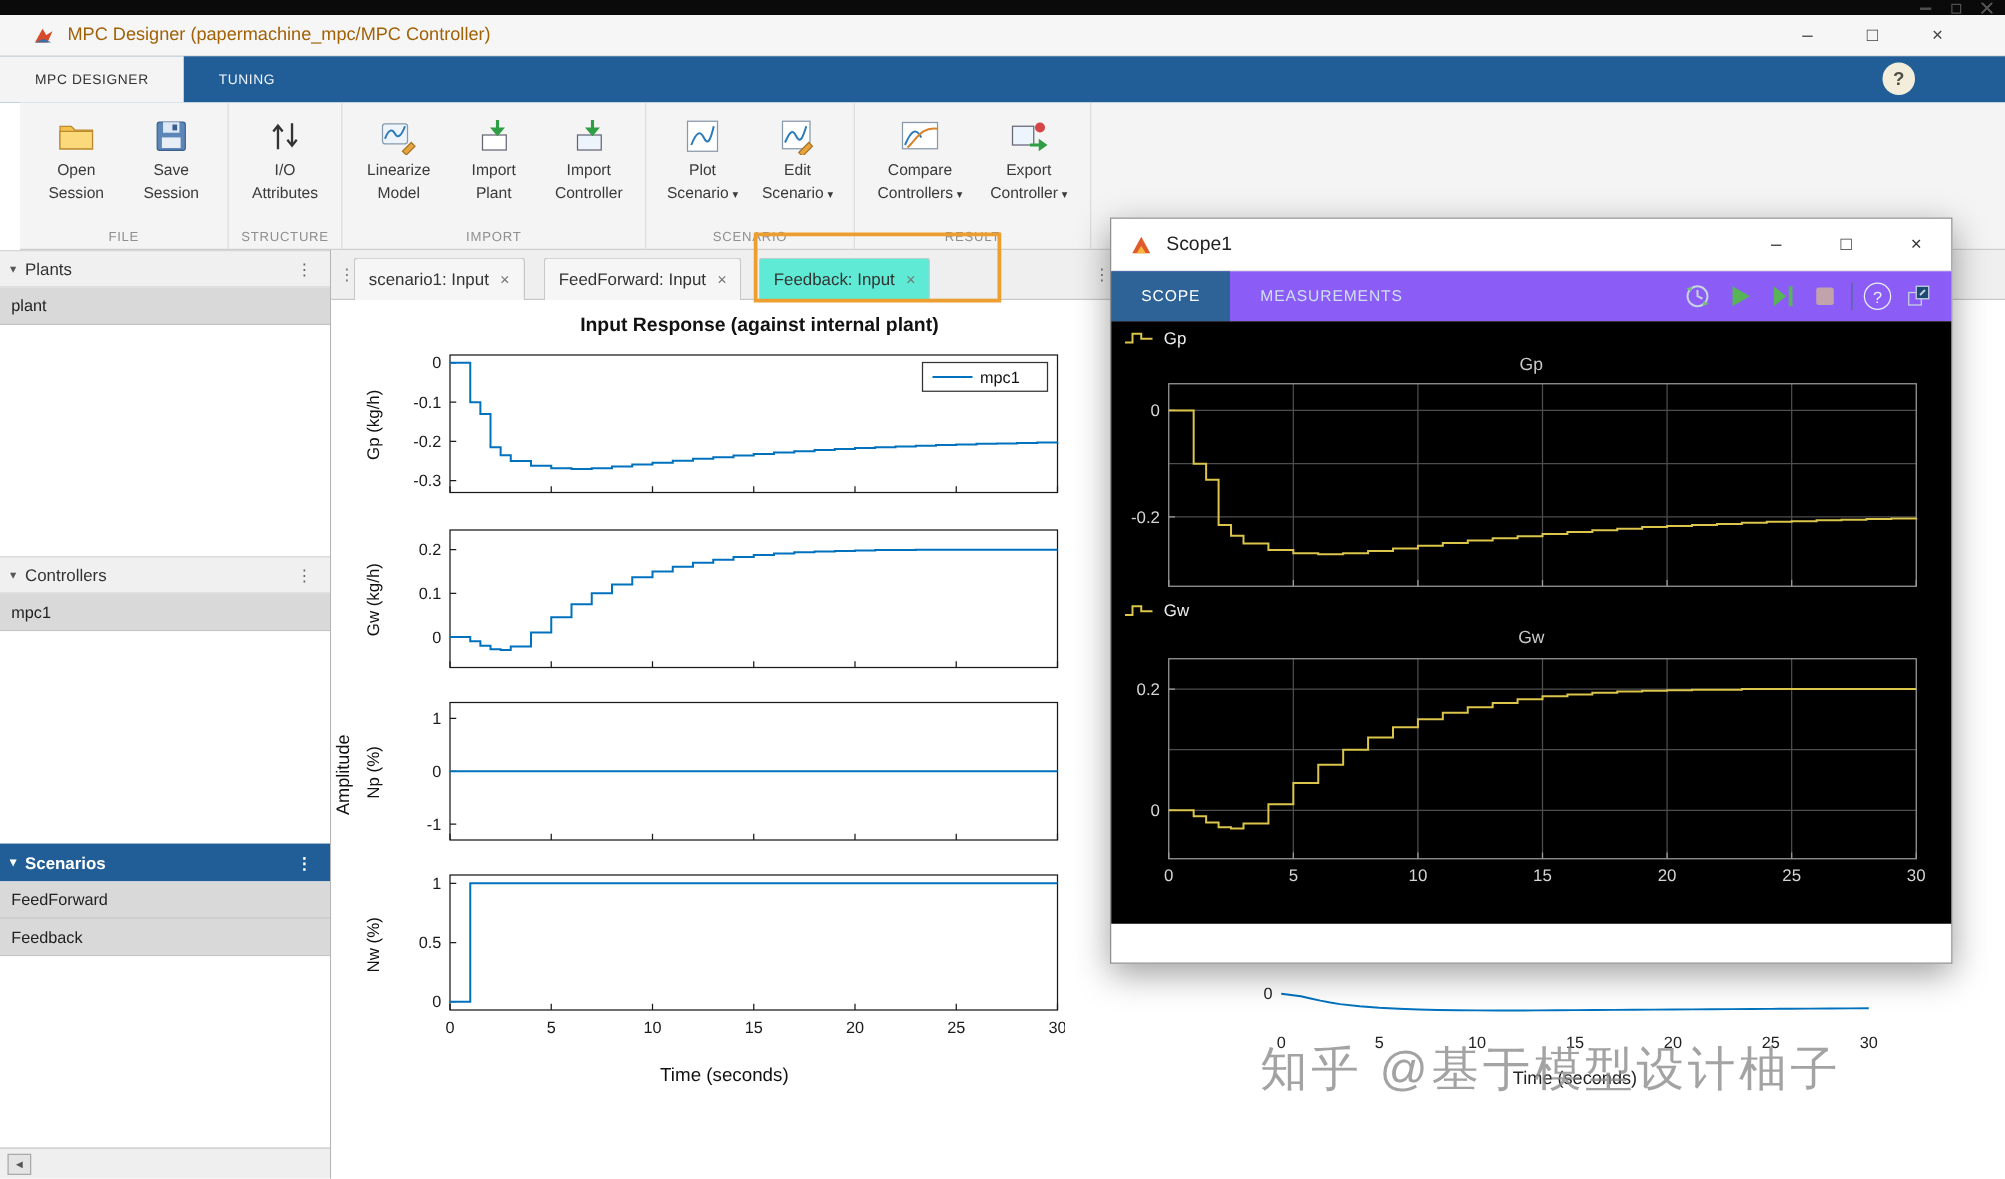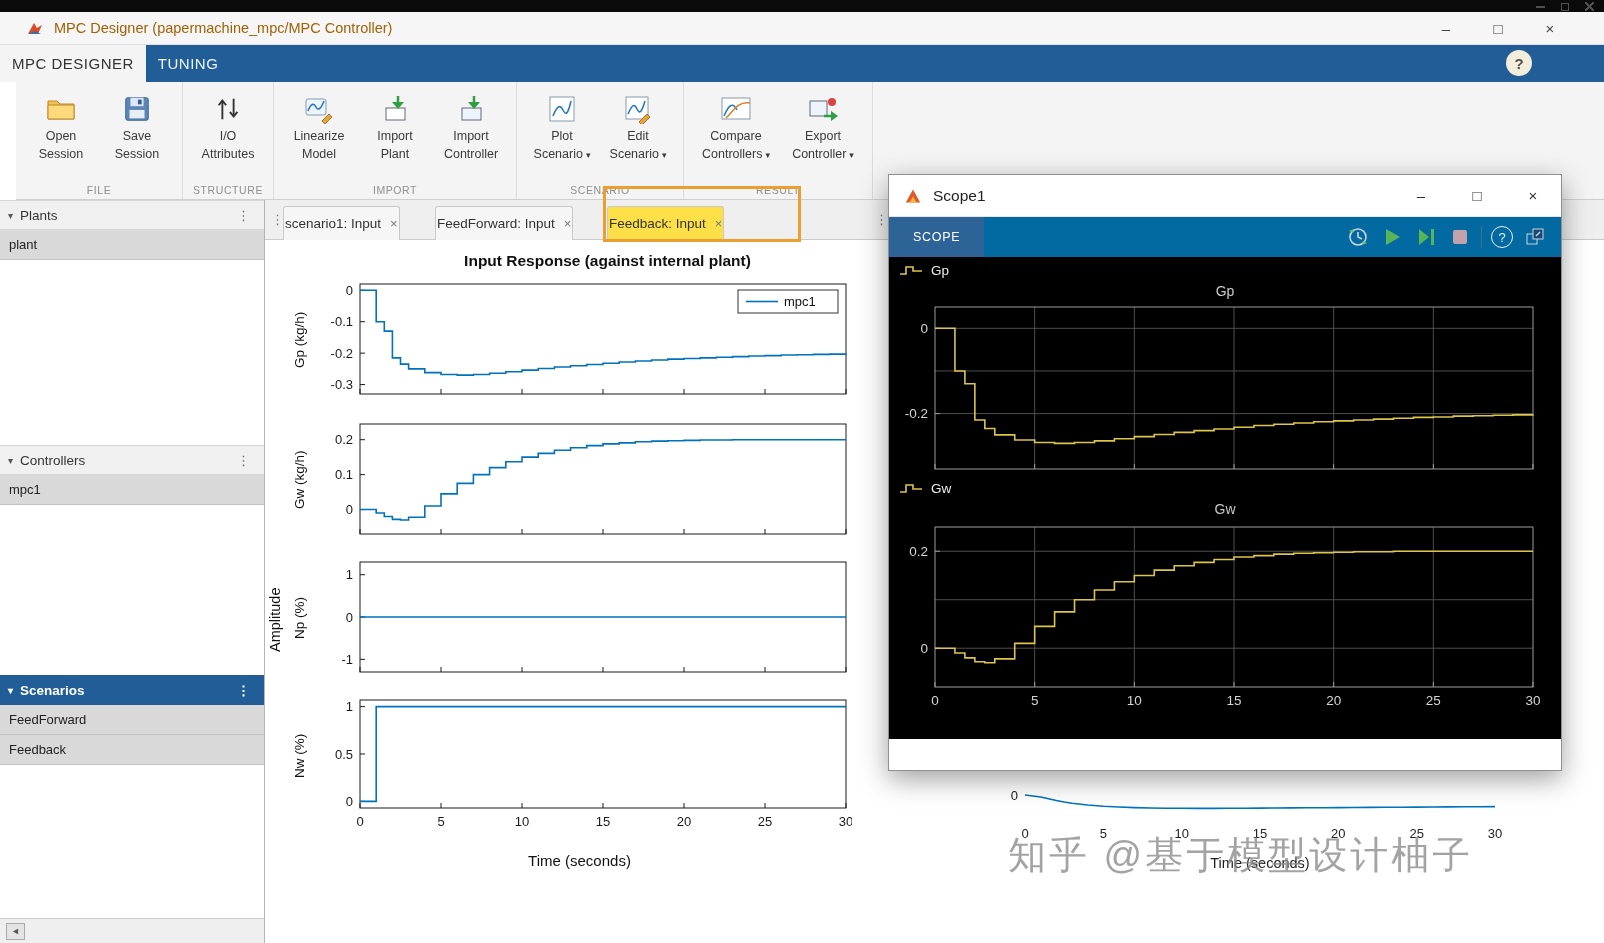--- a/index.html
+++ b/index.html
@@ -18,21 +18,21 @@
 
 
 .titlebar{position:absolute;top:12px;left:0;width:1604px;height:33px;background:#f6f6f6;border-bottom:1px solid #e2e2e2;display:flex;align-items:center}
 .appicon{margin-left:26px;width:19px;height:17px;flex:none}
 .wtitle{margin-left:9px;font-size:14.5px;color:#a16207}
 .winbtns{position:absolute;right:28px;top:0;height:33px;display:flex}
 .winbtn{width:52px;height:33px;display:flex;align-items:center;justify-content:center;font-size:15px;color:#444;cursor:default}
 
 
 .ribbontabs{position:absolute;top:45px;left:0;width:1604px;height:37px;background:#215e97;display:flex;align-items:stretch}
-.rtab{padding:0 12px;display:flex;align-items:center;color:#eef3f8;font-size:15px;letter-spacing:.5px}
+.rtab{padding:0 28px;display:flex;align-items:center;color:#eef3f8;font-size:11px;letter-spacing:.5px}
 .rtab.active{background:#f4f4f4;color:#333}
 .helpbtn{position:absolute;right:72px;top:5px;width:26px;height:26px;border-radius:50%;background:#f3eedb;color:#50504a;display:flex;align-items:center;justify-content:center;font-weight:bold;font-size:15px}
 
 
 .toolbar{position:absolute;top:82px;left:16px;width:1604px;height:118px;background:#f4f4f4;border-bottom:1px solid #cfcfcf;display:flex}
 .tgroup{position:relative;border-right:1px solid #dcdcdc;padding:8px 10px 18px;display:flex}
 .tbtns{display:flex;gap:6px}
 .tbtn{width:70px;display:flex;flex-direction:column;align-items:center;gap:2px;padding-top:2px}
 .ticon{width:36px;height:34px;display:flex;align-items:center;justify-content:center}
 .tline{font-size:12.5px;color:#3a3a3a;line-height:1.3;text-align:center;white-space:nowrap}
@@ -47,22 +47,22 @@
 .shead.active{background:#215e97;color:#fff;border-color:#215e97;font-weight:bold}
 .shead.active .chev,.shead.active .kebab{color:#fff}
 .sitem{height:30px;display:flex;align-items:center;padding:0 9px;font-size:13px;color:#222;background:#d9d9d9;border-bottom:1px solid #c3c3c3}
 .sspace{background:#fff}
 .sfoot{position:absolute;bottom:0;left:0;width:100%;height:25px;background:#efefef;border-top:1px solid #c9c9c9;display:flex;align-items:center}
 .cicon{width:19px;height:17px;margin-left:6px;border:1px solid #aaa;background:#e4e4e4;font-size:9px;color:#555;display:flex;align-items:center;justify-content:center}
 
 
 .tabbar{position:absolute;left:265px;top:200px;right:0;height:40px;background:#efefef;border-bottom:1px solid #c9c9c9}
 .kebab-v{position:absolute;top:12px;font-size:13px;color:#777}
-.doctab{position:absolute;top:6px;height:34px;background:#f6f6f6;border:1px solid #c8c8c8;border-bottom:none;border-radius:3px 3px 0 0;display:flex;align-items:center;padding:0 1px;font-size:13.5px;color:#333;white-space:nowrap}
-.doctab.active{background:#fde047}
+.doctab{position:absolute;top:6px;height:34px;background:#f6f6f6;border:1px solid #c8c8c8;border-bottom:none;border-radius:3px 3px 0 0;display:flex;align-items:center;padding:0 11px;font-size:13.5px;color:#333;white-space:nowrap}
+.doctab.active{background:#5eead4}
 .doctab .x{margin-left:9px;color:#777;font-size:13px}
 
 
 .plotpanel{position:absolute;left:265px;top:240px;right:0;bottom:0;background:#fff}
 .chart-title{position:absolute;left:70px;top:12px;width:545px;text-align:center;font-size:15.5px;font-weight:bold;color:#111}
 .amp-label{position:absolute;left:0;top:190px;height:380px;width:20px;display:flex;align-items:center;justify-content:center;writing-mode:vertical-rl;transform:rotate(180deg);font-size:14.5px;color:#111}
 .sub-ylabel{position:absolute;left:24px;width:20px;height:120px;display:flex;align-items:center;justify-content:center;writing-mode:vertical-rl;transform:rotate(180deg);font-size:13.5px;color:#111}
 .xaxis-label{position:absolute;left:42px;top:612px;width:545px;text-align:center;font-size:15px;color:#111}
 svg.chart{position:absolute;left:42px}
 
@@ -70,21 +70,21 @@
 .bgchart{position:absolute;left:1000px;top:787px}
 .bg-xlabel{position:absolute;left:1025px;top:855px;width:470px;text-align:center;font-size:14.5px;color:#222}
 
 
 .scope{position:absolute;left:888px;top:174px;width:674px;height:597px;background:#fff;border:1px solid #8f8f8f;box-shadow:0 8px 26px rgba(0,0,0,.38);z-index:100}
 .sc-title{height:42px;display:flex;align-items:center;border-bottom:1px solid #e6e6e6}
 .sc-appicon{margin-left:14px;width:20px;height:18px}
 .sc-name{margin-left:10px;font-size:15.5px;color:#222}
 .sc-btns{margin-left:auto;display:flex;height:100%}
 .sc-btn{width:56px;display:flex;align-items:center;justify-content:center;font-size:15px;color:#333}
-.sc-ribbon{height:40px;background:#0369a1;display:flex;align-items:stretch}
+.sc-ribbon{height:40px;background:#8b5cf6;display:flex;align-items:stretch}
 .sc-tab{padding:0 24px;color:#cfe0f0;font-size:12.5px;letter-spacing:.7px;display:flex;align-items:center}
 .sc-tab.active{background:#2d6396;color:#fff}
 .sc-icons{margin-left:auto;display:flex;align-items:center;gap:9px;padding-right:14px}
 .sc-ic{width:25px;height:25px;display:flex;align-items:center;justify-content:center}
 .sc-sep{width:1px;height:22px;background:#48官6d8c;background:#486d8c}
 .sc-help{width:22px;height:22px;border-radius:50%;border:1.5px solid #e8eef5;color:#e8eef5;font-size:13px;display:flex;align-items:center;justify-content:center}
 .sc-body{height:482px;background:#000;position:relative;overflow:hidden}
 .sig-row{height:26px;display:flex;align-items:center;padding-left:10px;gap:8px}
 .sig-name{color:#eee;font-size:13.5px}
 .sc-ptitle{height:20px;text-align:center;color:#c9c9c9;font-size:14px}
@@ -442,20 +442,21 @@
       <span class="sc-name">Scope1</span>
       <div class="sc-btns">
         <span class="sc-btn">–</span>
         <span class="sc-btn">□</span>
         <span class="sc-btn">×</span>
       </div>
     </div>
 
     <div class="sc-ribbon">
       <div class="sc-tab active">SCOPE</div>
+      <div class="sc-tab">MEASUREMENTS</div>
       <div class="sc-icons">
         <span class="sc-ic">
           <svg width="24" height="24" viewBox="0 0 24 24">
               <circle cx="12" cy="12" r="8" fill="none" stroke="#c7d4e0" stroke-width="1.6"></circle>
               <path d="M12 7v5l4 2" stroke="#c7d4e0" fill="none" stroke-width="1.6"></path>
               <path d="M3 6l5-2-1 4z" fill="#74c476"></path>
               <path d="M21 18l-5 2 1-4z" fill="#74c476"></path>
             </svg>
         </span>
         <span class="sc-ic">

